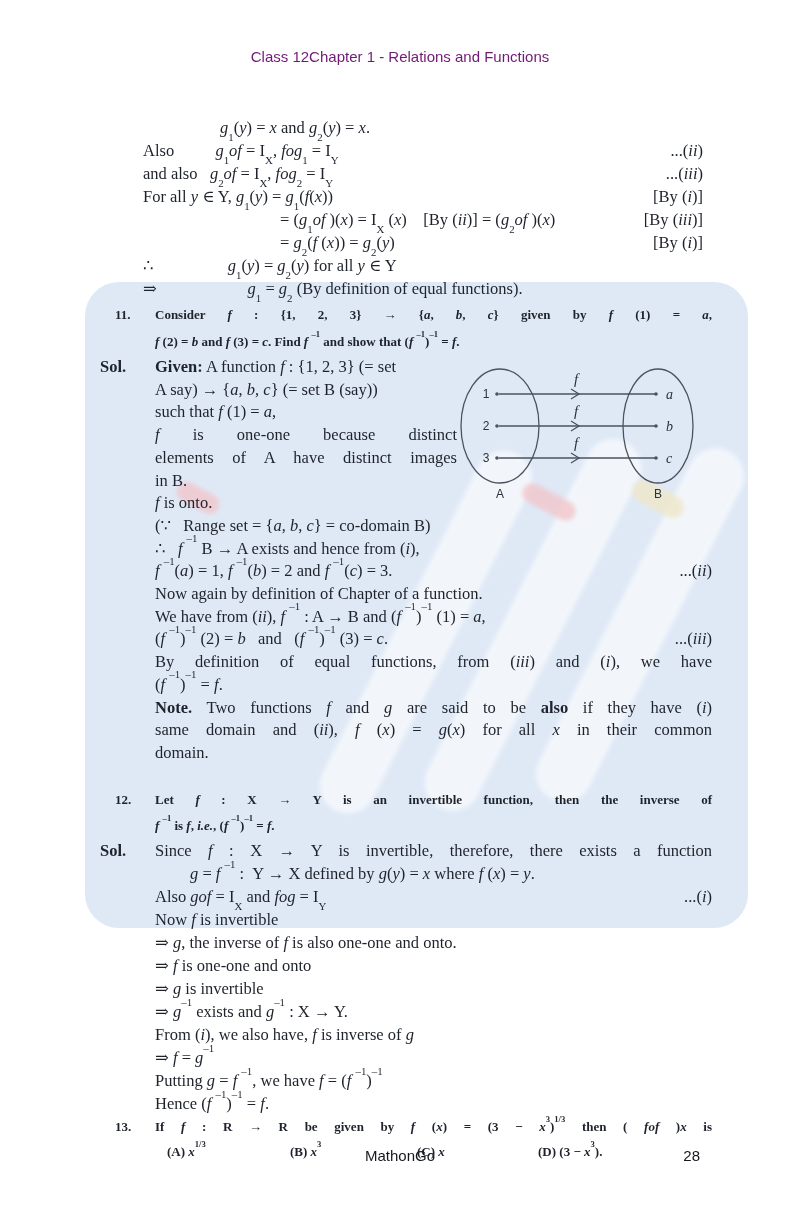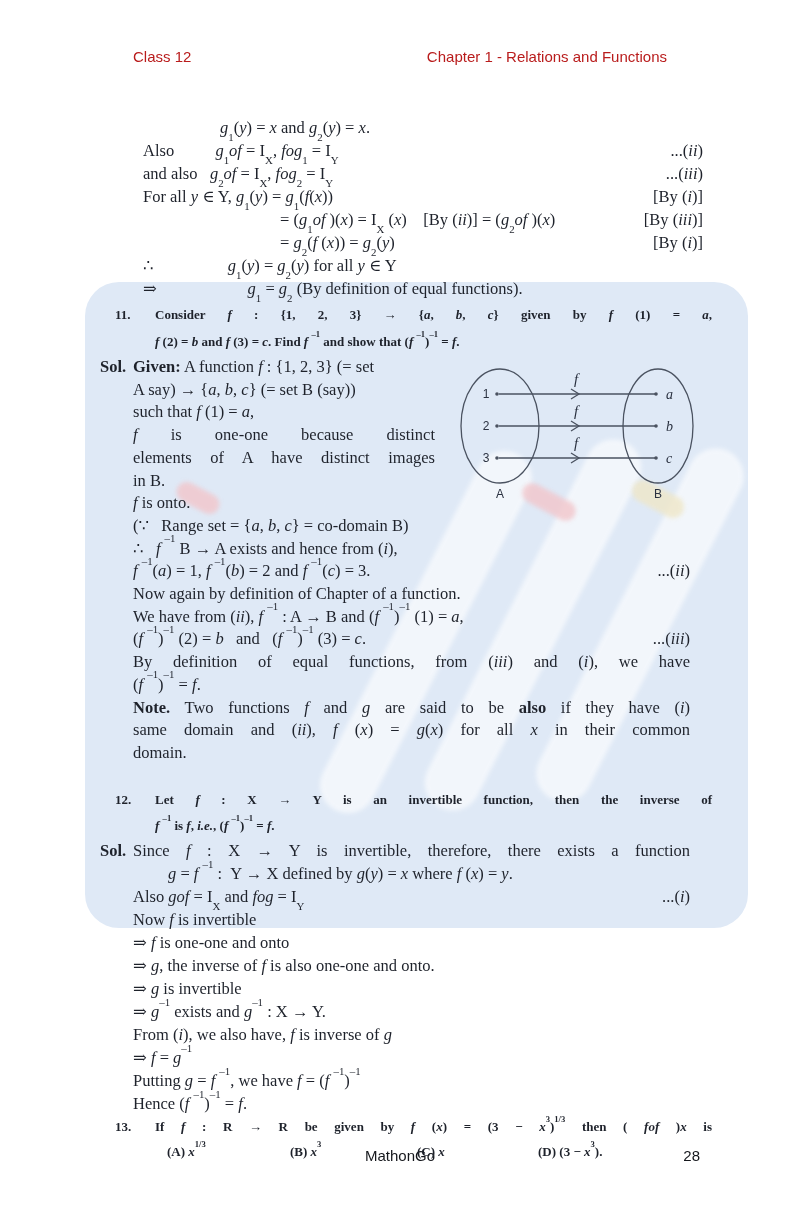--- a/index.html
+++ b/index.html
@@ -1,20 +1,20 @@
 <!DOCTYPE html>
 <html style="--highlight: #dfe9f6; --stripe: #ffffff; --diagram_stroke: #4a5260; --watermark_pink: #f2c6cb; --watermark_cream: #efe7c8; --text: #1e222b;"><head>
 <meta charset="utf-8">
 <style>
   html,body{margin:0;padding:0;}
   .page{position:relative;width:800px;height:1217px;background:#ffffff;overflow:hidden;
         font-family:"Liberation Serif","DejaVu Serif",serif;color:#1e222b;}
   
-  .hdr{position:absolute;top:48px;left:133px;right:133px;display:flex;justify-content:space-between;
-       font-family:"Liberation Sans","DejaVu Sans",sans-serif;font-size:15px;color:#b91c1c;}
+  .hdr{position:absolute;top:48px;left:133px;right:133px;display:flex;justify-content:center;
+       font-family:"Liberation Sans","DejaVu Sans",sans-serif;font-size:15px;color:#701a75;}
   .ftr{position:absolute;top:1147px;left:100px;right:100px;
        font-family:"Liberation Sans","DejaVu Sans",sans-serif;font-size:15px;color:#15171c;}
   .ftr .brand{display:block;text-align:center;}
   .ftr .pg{position:absolute;right:0;top:0;}
   
   .hl-box{position:absolute;left:85px;top:282px;width:663px;height:646px;border-radius:34px;
           background:var(--highlight,#dfe9f6);z-index:1;}
   .stripe{position:absolute;width:56px;border-radius:40px;background:var(--stripe,#ffffff);
           opacity:.62;filter:blur(2px);transform:rotate(27deg);z-index:2;}
   .blob{position:absolute;border-radius:12px;filter:blur(2px);opacity:.8;transform:rotate(28deg);z-index:2;}
@@ -30,21 +30,21 @@
   .pl35{padding-left:35px;}
   .pl12{padding-left:12px;}
   .q{left:115px;width:597px;line-height:27px;font-size:13px;}
   .q .num{position:absolute;left:0;top:0;font-weight:bold;}
   .q .q-body{margin-left:40px;font-weight:bold;}
   .q11{top:301px;}
   .q12{top:787px;line-height:26px;}
   .q13{top:1114px;line-height:25px;}
   .sol{left:100px;width:612px;}
   .sol .sol-label{position:absolute;left:0;top:0;font-weight:bold;}
-  .sol .sol-body{margin-left:33px;width:557px;}
+  .sol .sol-body{margin-left:55px;width:557px;}
   .sol11{top:356px;line-height:22.7px;}
   .sol12{top:839px;line-height:23px;}
   .opts{display:flex;font-weight:bold;}
   .opts .opt{display:inline-block;}
   .opts .o0{width:123px;}
   .opts .o1{width:127px;}
   .opts .o2{width:121px;}
   sup{font-size:66%;position:relative;top:-0.45em;line-height:0;}
   sub{font-size:66%;position:relative;top:0.3em;line-height:0;}
   
@@ -220,24 +220,24 @@
           <span><i>g</i> = <i>f</i> <sup>–1</sup> : Y → X defined by <i>g</i>(<i>y</i>) = <i>x</i> where <i>f</i> (<i>x</i>) = <i>y</i>.</span>
         </div>
       <div class="ln">
           <span>Also <i>gof</i> = I<sub>X</sub> and <i>fog</i> = I<sub>Y</sub></span>
           <span class="r">...(<i>i</i>)</span>
         </div>
       <div class="ln">
           <span>Now <i>f</i> is invertible</span>
         </div>
       <div class="ln">
+          <span>⇒ <i>g</i>, the inverse of <i>f</i> is also one-one and onto.</span>
+        </div>
+      <div class="ln">
           <span>⇒ <i>f</i> is one-one and onto</span>
-        </div>
-      <div class="ln">
-          <span>⇒ <i>g</i>, the inverse of <i>f</i> is also one-one and onto.</span>
         </div>
       <div class="ln">
           <span>⇒ <i>g</i> is invertible</span>
         </div>
       <div class="ln">
           <span>⇒ <i>g</i><sup>–1</sup> exists and <i>g</i><sup>–1</sup> : X → Y.</span>
         </div>
       <div class="ln">
           <span>From (<i>i</i>), we also have, <i>f</i> is inverse of <i>g</i></span>
         </div>

